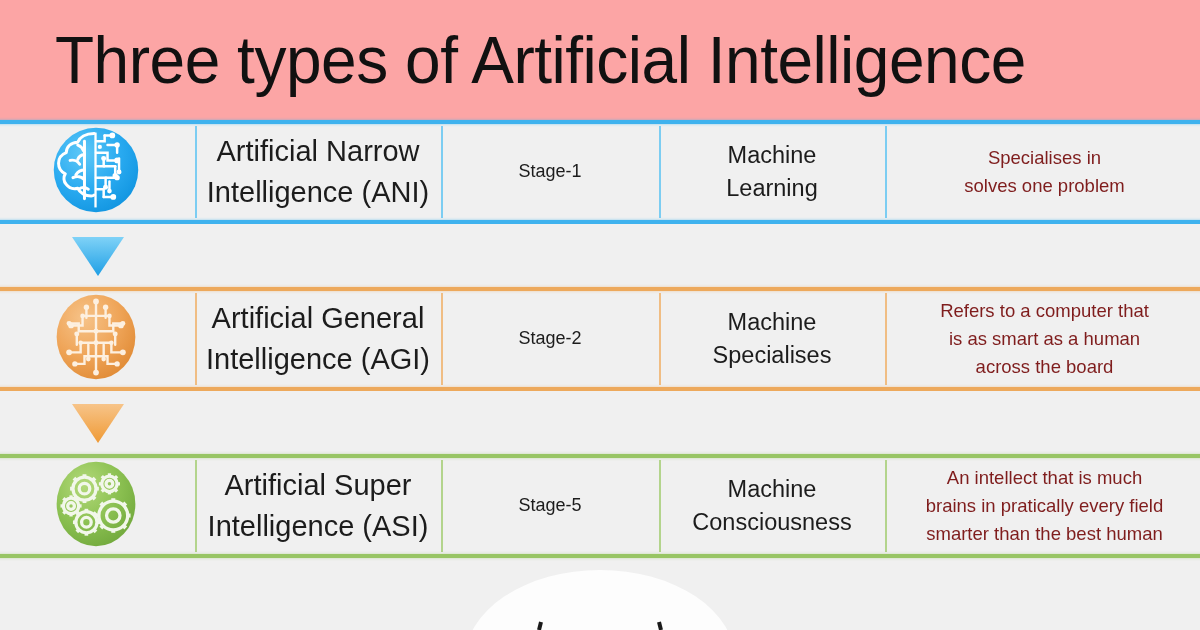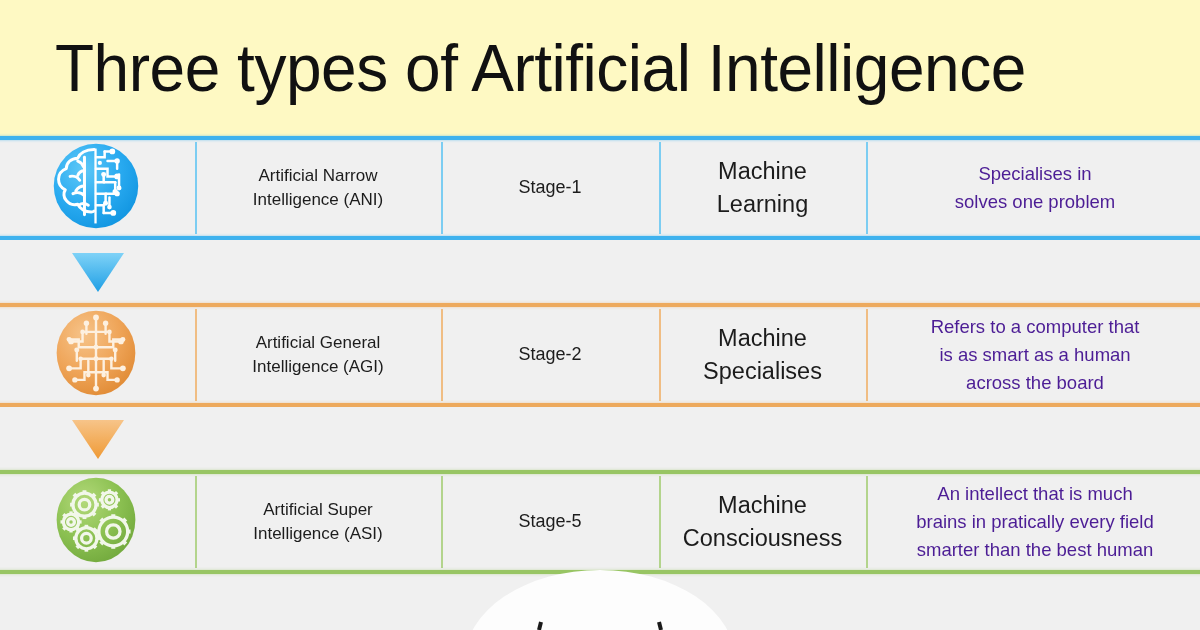--- a/index.html
+++ b/index.html
@@ -11,25 +11,25 @@
   }
 
   body {
     background: #f0f0f0;
     font-family: "Liberation Sans", sans-serif;
     position: relative;
   }
 
   
   .title-bar {
-    height: 136px;
+    height: 120px;
     display: flex;
     align-items: center;
     padding: 16px 55px;
-    background: #fef9c3;
+    background: #fca5a5;
   }
   .title {
     font-family: "Liberation Sans", sans-serif;
     font-size: 66px;
     font-weight: 300;
     letter-spacing: -0.5px;
     color: #111111;
     white-space: nowrap;
     line-height: 1;
     transform: scaleX(0.97);
@@ -83,27 +83,27 @@
     bottom: 6px;
     width: 2px;
   }
   .row.blue   .cell + .cell::before { background: #7ccdf2; }
   .row.orange .cell + .cell::before { background: #f0bd83; }
   .row.green  .cell + .cell::before { background: #b3d48c; }
 
   .c-icon  { width: 199px; flex: none; }
   .c-name  { width: 246px; flex: none; }
   .c-stage { width: 218px; flex: none; }
-  .c-kind  { width: 207px; flex: none; }
+  .c-kind  { width: 226px; flex: none; }
   .c-desc  { flex: 1 1 auto; }
 
-  .txt-name  { font-size: 17px; color: #1c1c1c; line-height: 1.42; font-weight: 400; text-align: center; }
+  .txt-name  { font-size: 29px; color: #1c1c1c; line-height: 1.42; font-weight: 400; text-align: center; }
   .txt-stage { font-size: 18px; color: #1c1c1c; line-height: 1.42; font-weight: 400; }
   .txt-kind  { font-size: 23.5px; color: #1c1c1c; line-height: 1.42; font-weight: 400; }
-  .txt-desc  { font-size: 18.5px; color: #4c1d95; line-height: 1.52; font-weight: 400; }
+  .txt-desc  { font-size: 18.5px; color: #7f1d1d; line-height: 1.52; font-weight: 400; }
 
   
   .gap {
     position: relative;
     height: 63px;
     background: #f0f0f0;
   }
   .arrow {
     position: absolute;
     left: 72px;

